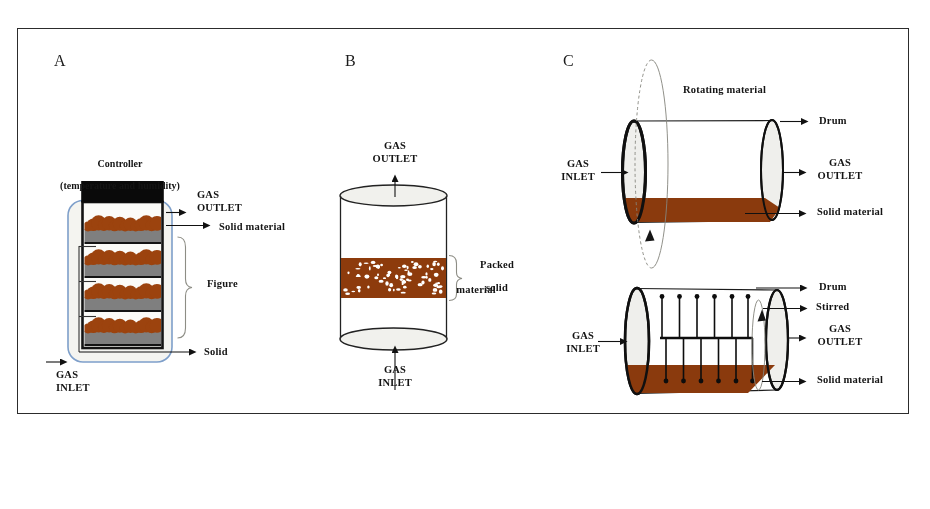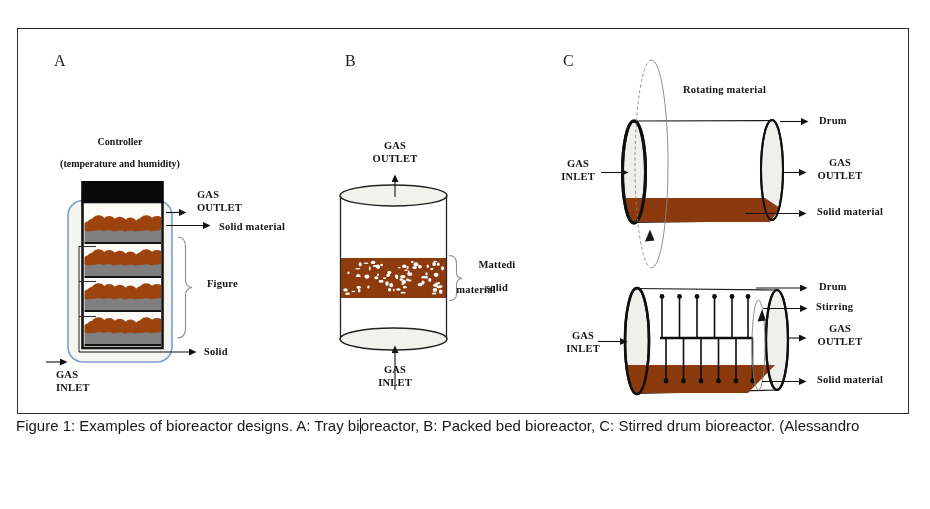--- a/index.html
+++ b/index.html
@@ -4,21 +4,21 @@
 <style>
   html,body{margin:0;padding:0;background:#fff;}
   .canvas{position:relative;width:930px;height:509px;background:#ffffff;overflow:hidden;
           font-family:"Liberation Serif",serif;}
   .figure-box{position:absolute;left:17px;top:28px;width:892px;height:386px;
               border:1.5px solid #2c2c2c;background:#ffffff;box-sizing:border-box;}
   svg.diagram{position:absolute;left:0;top:0;width:930px;height:509px;z-index:2;}
   .txt{position:absolute;z-index:3;color:#141414;white-space:nowrap;}
   .panel-letter{font:400 16px/18px "Liberation Serif",serif;color:#1c1c1c;letter-spacing:.5px;}
   .lbl{font:700 10.5px/12.5px "Liberation Serif",serif;letter-spacing:.2px;}
-  .sm{font:700 10px/12px "Liberation Serif",serif;}
+  .sm{font:700 10px/12px "Liberation Serif",serif;margin-top:22px;}
   .ctr{text-align:center;}
   .caption{position:absolute;left:16px;top:414px;width:902px;z-index:3;
            font-family:"Liberation Sans",sans-serif;font-size:15px;line-height:23.5px;color:#191919;}
   .cap-line{white-space:nowrap;}
   .caret{display:inline-block;width:1.3px;height:16px;background:#111;vertical-align:-3px;}
 </style>
 </head>
 <body>
 
 <div class="canvas">
@@ -298,38 +298,37 @@
   <div class="txt lbl" style="left:197px;top:189px">GAS</div>
   <div class="txt lbl" style="left:197px;top:201.5px">OUTLET</div>
   <div class="txt lbl" style="left:219px;top:221px">Solid material</div>
   <div class="txt lbl" style="left:207px;top:278px">Figure</div>
   <div class="txt lbl" style="left:204px;top:346px">Solid</div>
   <div class="txt lbl" style="left:56px;top:369px">GAS</div>
   <div class="txt lbl" style="left:56px;top:382px">INLET</div>
 
   <div class="txt lbl ctr" style="left:345px;top:140px;width:100px">GAS</div>
   <div class="txt lbl ctr" style="left:345px;top:153px;width:100px">OUTLET</div>
-  <div class="txt lbl ctr" style="left:457px;top:259px;width:80px">Mattedi</div>
+  <div class="txt lbl ctr" style="left:457px;top:259px;width:80px">Packed</div>
   <div class="txt lbl ctr" style="left:457px;top:282px;width:80px">solid</div>
   <div class="txt lbl ctr" style="left:436px;top:284px;width:80px">material</div>
   <div class="txt lbl ctr" style="left:345px;top:364px;width:100px">GAS</div>
   <div class="txt lbl ctr" style="left:345px;top:377px;width:100px">INLET</div>
 
   <div class="txt lbl" style="left:683px;top:84px">Rotating material</div>
   <div class="txt lbl ctr" style="left:546px;top:158px;width:64px">GAS</div>
   <div class="txt lbl ctr" style="left:546px;top:171px;width:64px">INLET</div>
   <div class="txt lbl" style="left:819px;top:115px">Drum</div>
   <div class="txt lbl ctr" style="left:801px;top:156.5px;width:78px">GAS</div>
   <div class="txt lbl ctr" style="left:801px;top:169.5px;width:78px">OUTLET</div>
   <div class="txt lbl" style="left:817px;top:206px">Solid material</div>
   <div class="txt lbl ctr" style="left:551px;top:330px;width:64px">GAS</div>
   <div class="txt lbl ctr" style="left:551px;top:343px;width:64px">INLET</div>
   <div class="txt lbl" style="left:819px;top:281px">Drum</div>
-  <div class="txt lbl" style="left:816px;top:301px">Stirring</div>
+  <div class="txt lbl" style="left:816px;top:301px">Stirred</div>
   <div class="txt lbl ctr" style="left:801px;top:323px;width:78px">GAS</div>
   <div class="txt lbl ctr" style="left:801px;top:336px;width:78px">OUTLET</div>
   <div class="txt lbl" style="left:817px;top:374px">Solid material</div>
 
   <div class="caption">
-    <div class="cap-line"><span>Figure 1: Examples of bioreactor designs. A: Tray bi</span><span class="caret"></span><span>oreactor, B: Packed bed bioreactor, C: Stirred drum bioreactor. (Alessandro</span></div>
   </div>
 
 </div>
 
 </body></html>

